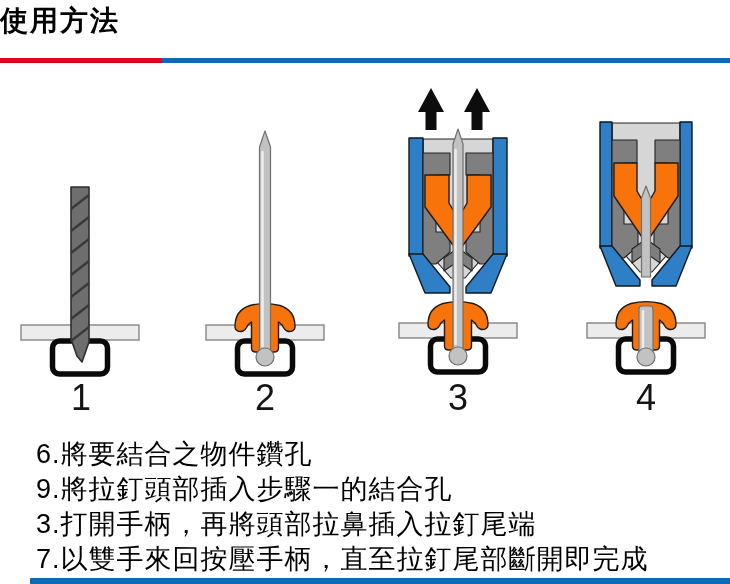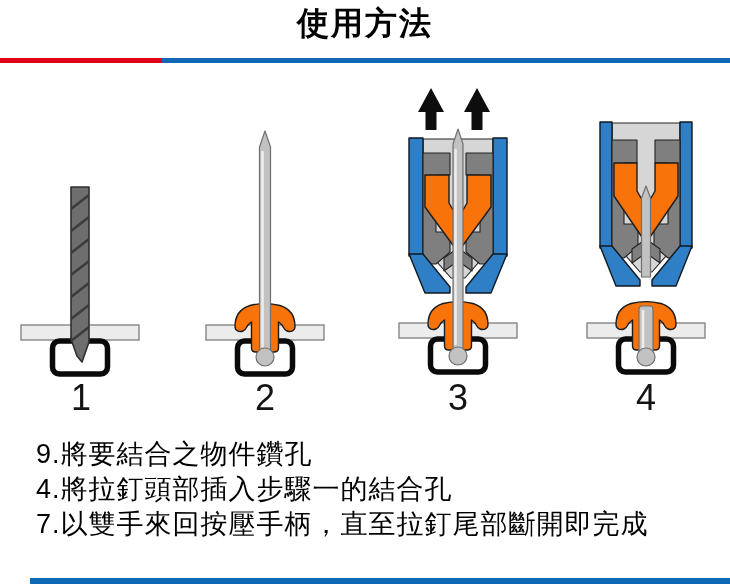--- a/index.html
+++ b/index.html
@@ -1,22 +1,22 @@
 <!DOCTYPE html>
 <html style="--accent-red: #E00019; --accent-blue: #1069B4; --tool-blue: #2E7FC6; --rivet-orange: #F8730A; --metal-gray: #C2C2C2; --jaw-gray: #7F7F7F; --lining-gray: #D6D6D6; --plate-gray: #ECECEC; --drill-gray: #6E6E6E;"><head>
 <meta charset="utf-8">
 <style>
   html,body{margin:0;padding:0;background:#fff;}
   .slide{
     position:relative;width:730px;height:584px;background:#ffffff;
     font-family:"Liberation Sans",sans-serif;overflow:hidden;
   }
   .page-title{
-    position:absolute;top:2px;left:0;width:730px;text-align:center;
-    font-size:32px;font-weight:bold;color:#000;letter-spacing:2px;margin:0;
+    position:absolute;top:2px;left:0;width:730px;
+    font-size:28px;font-weight:bold;color:#000;letter-spacing:2px;margin:0;
   }
   .divider{position:absolute;top:58px;left:0;width:730px;height:5px;font-size:0;}
   .divider .seg-red{display:inline-block;width:162px;height:5px;background:var(--accent-red);vertical-align:top;}
   .divider .seg-blue{display:inline-block;width:568px;height:5px;background:var(--accent-blue);vertical-align:top;}
   .figure-svg{position:absolute;left:0;top:0;}
   .instructions{
     position:absolute;left:36px;top:437px;width:680px;
     font-size:27px;line-height:35px;color:#000;font-weight:500;letter-spacing:1px;
   }
   .bottom-bar{position:absolute;left:30px;right:0;bottom:0;height:6px;background:var(--accent-blue);}
@@ -124,20 +124,21 @@
       <g>
         <rect class="rod" x="639" y="306" width="14" height="48" rx="3"></rect>
         <line class="hl" x1="643" y1="311" x2="643" y2="349"></line>
         <circle class="rod" cx="646" cy="357" r="9"></circle>
       </g>
       <text class="fig-label" x="646" y="410">4</text>
     </g>
   </svg>
 
   <div class="instructions">
-    <div>9.將要結合之物件鑽孔</div>
-    <div>4.將拉釘頭部插入步驟一的結合孔</div>
+    <div>6.將要結合之物件鑽孔</div>
+    <div>9.將拉釘頭部插入步驟一的結合孔</div>
+    <div>3.打開手柄，再將頭部拉鼻插入拉釘尾端</div>
     <div>7.以雙手來回按壓手柄，直至拉釘尾部斷開即完成</div>
   </div>
 
   <div class="bottom-bar"></div>
 
 </div>
 
 </body></html>

